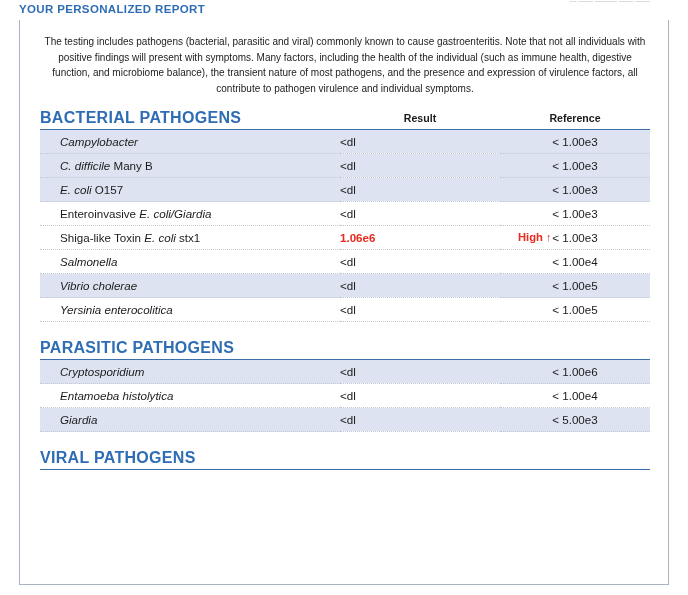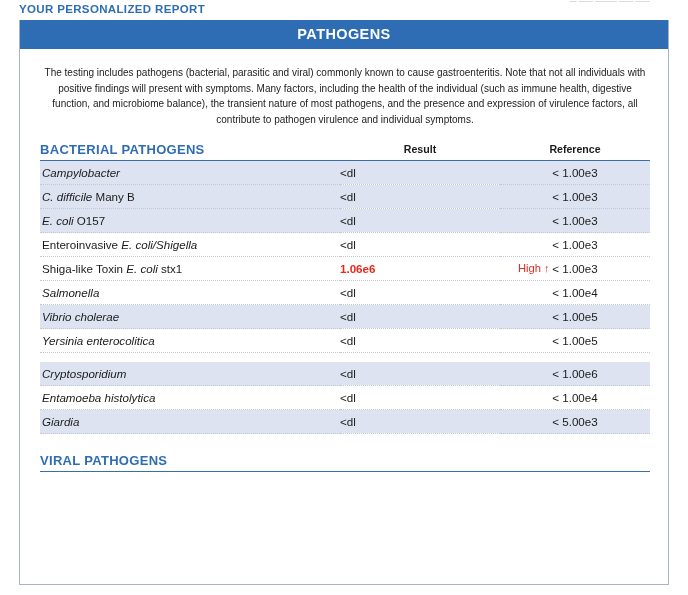--- a/index.html
+++ b/index.html
@@ -91,21 +91,21 @@
 
   
   tr.section-row > td {
     padding: 8px 0 2px 0;
     border-bottom: 1.5px solid #3a6ea8;
   }
   tr.section-row.first > td {
     padding-top: 1px;
   }
   .section-label {
-    font-size: 13px;
+    font-size: 16px;
     font-weight: 700;
     color: #2E6DB4;
     letter-spacing: 0.3px;
     margin-top: 18px;
   }
   .col-head {
     font-size: 10.6px;
     font-weight: 700;
     color: #1b1b1b;
     text-align: center;
@@ -116,37 +116,37 @@
     font-size: 11.6px;
     color: #1b1b1b;
     padding: 5px 0 5px 0;
     vertical-align: middle;
     border-bottom: 1px dotted #c3c9d4;
   }
   tr.data-row.shaded td {
     background: #dde3f0;
   }
   tr.data-row td.name {
-    padding-left: 2px;
+    padding-left: 20px;
     white-space: nowrap;
   }
   tr.data-row td.result {
     text-align: left;
     position: relative;
   }
   tr.data-row td.reference {
     text-align: center;
   }
   tr.data-row.abnormal td.result {
     color: #e8291c;
     font-weight: 700;
   }
   .flag {
     color: #e8291c;
-    font-weight: 400;
+    font-weight: 700;
     font-size: 11.2px;
     position: absolute;
     left: 100%;
     margin-left: 18px;
     top: 5px;
     white-space: nowrap;
   }
   .it { font-style: italic; }
   .ro { font-style: normal; }
 
@@ -160,21 +160,20 @@
 <body>
 
 <div class="page">
 
   <div class="watermark">— —— ——— —— ——</div>
 
   <div class="report-eyebrow">YOUR PERSONALIZED REPORT</div>
 
   <div class="panel">
 
-    <div class="panel-title">PATHOGENS</div>
 
     <div class="panel-body">
 
       <p class="intro">The testing includes pathogens (bacterial, parasitic and viral) commonly known to cause gastroenteritis. Note that not all individuals with positive findings will present with symptoms. Many factors, including the health of the individual (such as immune health, digestive function, and microbiome balance), the transient nature of most pathogens, and the presence and expression of virulence factors, all contribute to pathogen virulence and individual symptoms.</p>
 
       <table class="results">
         <colgroup>
           <col class="c-name">
             <col class="c-res">
             <col class="c-ref">
@@ -198,21 +197,21 @@
               <td class="name"><span class="it">C. difficile</span><span class="ro"> Many B</span></td>
               <td class="result">&lt;dl</td>
               <td class="reference">&lt; 1.00e3</td>
             </tr>
             <tr class="data-row shaded">
               <td class="name"><span class="it">E. coli</span><span class="ro"> O157</span></td>
               <td class="result">&lt;dl</td>
               <td class="reference">&lt; 1.00e3</td>
             </tr>
             <tr class="data-row">
-              <td class="name"><span class="ro">Enteroinvasive </span><span class="it">E. coli/Shigella</span></td>
+              <td class="name"><span class="ro">Enteroinvasive </span><span class="it">E. coli/Giardia</span></td>
               <td class="result">&lt;dl</td>
               <td class="reference">&lt; 1.00e3</td>
             </tr>
             <tr class="data-row abnormal">
               <td class="name"><span class="ro">Shiga-like Toxin </span><span class="it">E. coli</span><span class="ro"> stx1</span></td>
               <td class="result">1.06e6<span class="flag">High ↑</span></td>
               <td class="reference">&lt; 1.00e3</td>
             </tr>
             <tr class="data-row">
               <td class="name"><span class="it">Salmonella</span></td>
@@ -225,20 +224,25 @@
               <td class="reference">&lt; 1.00e5</td>
             </tr>
             <tr class="data-row">
               <td class="name"><span class="it">Yersinia enterocolitica</span></td>
               <td class="result">&lt;dl</td>
               <td class="reference">&lt; 1.00e5</td>
             </tr>
             <tr class="spacer">
               <td colspan="3"></td>
             </tr>
+            <tr class="section-row">
+              <td><span class="section-label">PARASITIC PATHOGENS</span></td>
+              <td></td>
+              <td></td>
+            </tr>
             <tr class="data-row shaded">
               <td class="name"><span class="it">Cryptosporidium</span></td>
               <td class="result">&lt;dl</td>
               <td class="reference">&lt; 1.00e6</td>
             </tr>
             <tr class="data-row">
               <td class="name"><span class="it">Entamoeba histolytica</span></td>
               <td class="result">&lt;dl</td>
               <td class="reference">&lt; 1.00e4</td>
             </tr>

